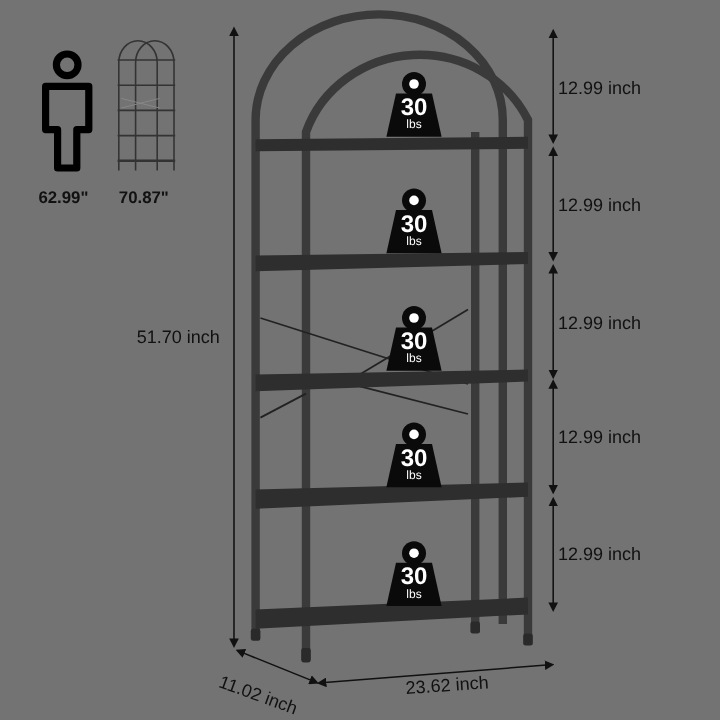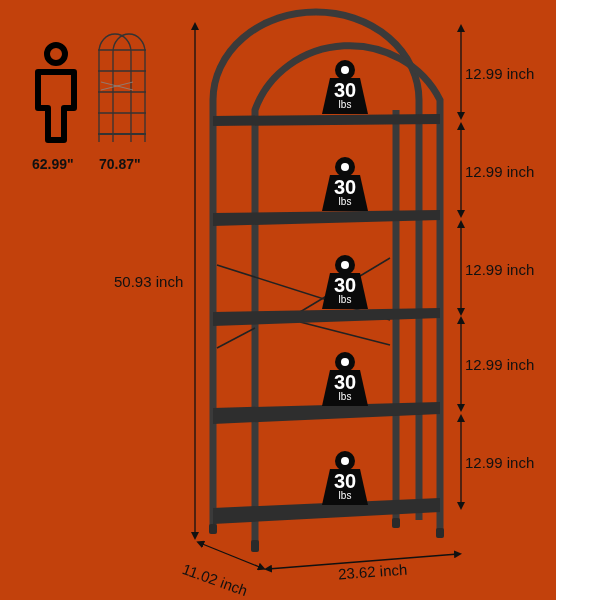--- a/index.html
+++ b/index.html
@@ -1,16 +1,16 @@
 <!DOCTYPE html>
 <html><head>
 <meta charset="utf-8">
 <style>
   html, body { margin:0; padding:0; background:#ffffff; }
-  #canvas { position:relative; width:556px; height:600px; overflow:hidden; background:#c2410c; font-family:"Liberation Sans", sans-serif; color:#111; }
+  #canvas { position:relative; width:600px; height:600px; overflow:hidden; background:#737373; font-family:"Liberation Sans", sans-serif; color:#111; }
   svg.main { position:absolute; left:0; top:0; }
   .lbl { position:absolute; font-size:15px; color:#111; white-space:nowrap; }
   .small-lbl { position:absolute; font-size:14px; font-weight:bold; color:#111; white-space:nowrap; }
 </style>
 </head>
 <body>
 
 <div id="canvas">
 
   <svg class="main" width="600" height="600" viewBox="0 0 600 600">
@@ -120,21 +120,21 @@
 
   <div style="position:absolute;left:322px;top:372px;width:46px;text-align:center;color:#fff;font-weight:bold;font-size:20px;line-height:20px;">30</div>
   <div style="position:absolute;left:322px;top:392px;width:46px;text-align:center;color:#fff;font-size:10px;line-height:10px;">lbs</div>
 
   <div style="position:absolute;left:322px;top:471px;width:46px;text-align:center;color:#fff;font-weight:bold;font-size:20px;line-height:20px;">30</div>
   <div style="position:absolute;left:322px;top:491px;width:46px;text-align:center;color:#fff;font-size:10px;line-height:10px;">lbs</div>
 
   <div class="small-lbl" style="left:32px;top:156px;">62.99"</div>
   <div class="small-lbl" style="left:99px;top:156px;">70.87"</div>
 
-  <div class="lbl" style="left:114px;top:273px;">50.93 inch</div>
+  <div class="lbl" style="left:114px;top:273px;">51.70 inch</div>
 
   <div class="lbl" style="left:465px;top:65px;">12.99 inch</div>
   <div class="lbl" style="left:465px;top:163px;">12.99 inch</div>
   <div class="lbl" style="left:465px;top:261px;">12.99 inch</div>
   <div class="lbl" style="left:465px;top:356px;">12.99 inch</div>
   <div class="lbl" style="left:465px;top:454px;">12.99 inch</div>
 
   <div class="lbl" style="left:186px;top:560px;transform:rotate(20deg);transform-origin:left top;">11.02 inch</div>
   <div class="lbl" style="left:338px;top:563px;transform:rotate(-4deg);">23.62 inch</div>
 </div>

